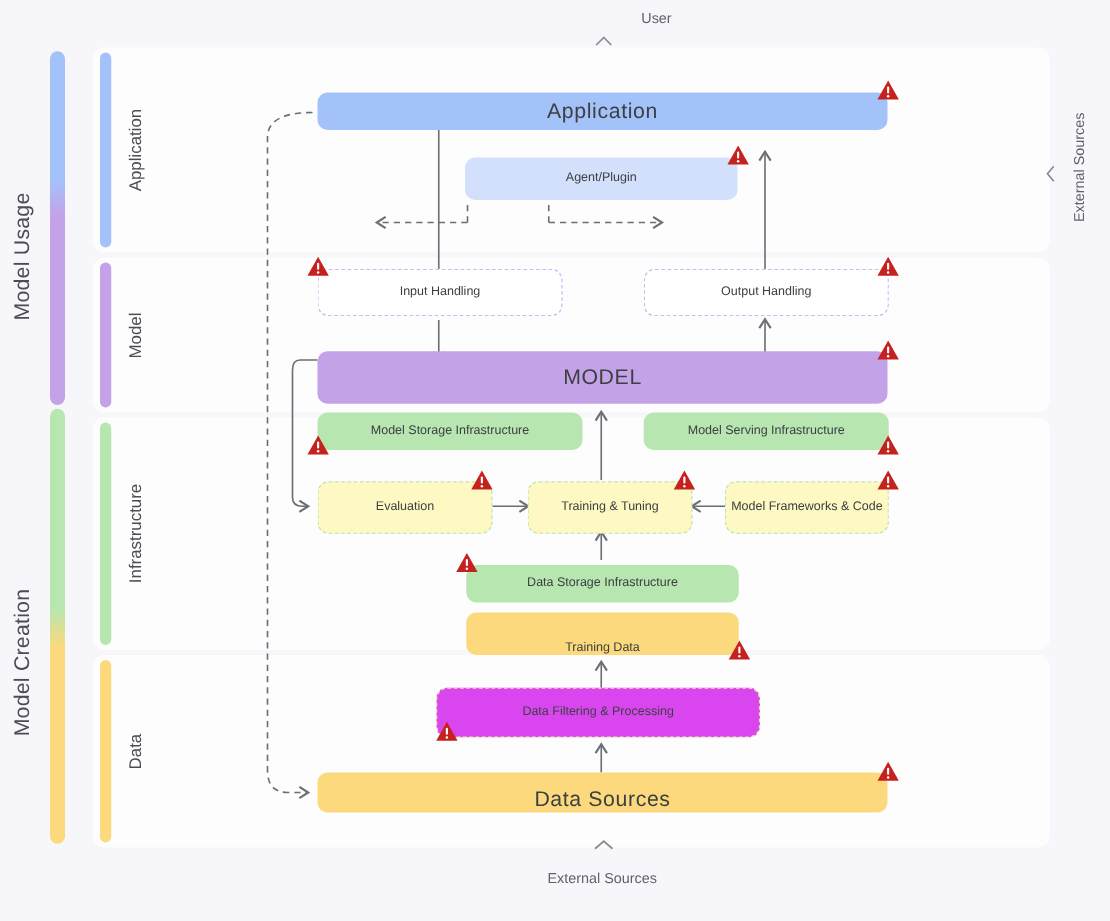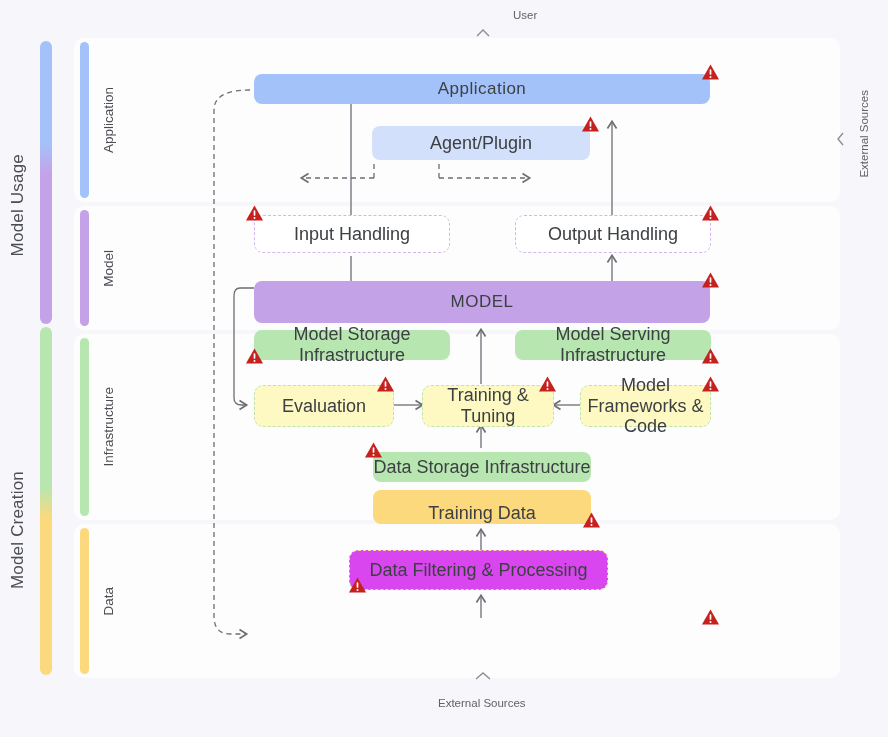--- a/index.html
+++ b/index.html
@@ -54,21 +54,21 @@
   #band-application .band-rail { background:#a4c2fa; }
   #band-model .band-rail       { background:#c4a2e8; }
   #band-infra .band-rail       { background:#b8e6b0; }
   #band-data .band-rail        { background:#fcd97c; }
 
   
   .node {
     position:absolute;
     display:flex; align-items:center; justify-content:center; text-align:center;
     border-radius:8px;
-    font-size:18px; color:#3c4043; line-height:1.15;
+    font-size:10px; color:#3c4043; line-height:1.15;
   }
   .node.big   { font-size:17px; letter-spacing:.5px; }
 
   .fill-blue    { background:#a4c2fa; }
   .fill-blue-lt { background:#d3e0fb; }
   .fill-purple  { background:#c4a2e8; }
   .fill-green   { background:#b8e6b0; }
   .fill-yellow  { background:#fcd97c;align-items:flex-end; }
 
   .outline-purple { background:#ffffff; border:1.4px dashed #d4b5ef; border-radius:9px; }
@@ -185,21 +185,21 @@
   <div class="node outline-purple" style="left:180px; top:177px; width:196px; height:38px;">
     <span>Input Handling</span>
   </div>
   <div class="node outline-purple" style="left:441px; top:177px; width:196px; height:38px;">
     <span>Output Handling</span>
   </div>
   <div class="node big fill-purple" style="left:180px; top:243px; width:456px; height:42px;">
     <span>MODEL</span>
   </div>
 
-  <div class="node fill-green" style="left:180px; top:292px; width:196px; height:30px;">
+  <div class="node fill-green" style="left:180px; top:292px; width:212px; height:30px;">
     <span>Model Storage Infrastructure</span>
   </div>
   <div class="node fill-green" style="left:441px; top:292px; width:196px; height:30px;">
     <span>Model Serving Infrastructure</span>
   </div>
   <div class="node outline-green" style="left:180px; top:347px; width:140px; height:42px;">
     <span>Evaluation</span>
   </div>
   <div class="node outline-green" style="left:348px; top:347px; width:132px; height:42px;">
     <span>Training &amp; Tuning</span>
@@ -209,20 +209,23 @@
   </div>
   <div class="node fill-green" style="left:299px; top:414px; width:218px; height:30px;">
     <span>Data Storage Infrastructure</span>
   </div>
 
   <div class="node fill-yellow" style="left:299px; top:452px; width:218px; height:34px;">
     <span>Training Data</span>
   </div>
   <div class="node outline-yellow" style="left:275px; top:512px; width:259px; height:40px;">
     <span>Data Filtering &amp; Processing</span>
+  </div>
+  <div class="node big fill-yellow" style="left:180px; top:580px; width:456px; height:32px;">
+    <span>Data Sources</span>
   </div>
 
   <div class="warn" style="left:627px; top:25px;">
     <svg viewBox="0 0 20 18">
         <path d="M10 1 L19 17 H1 Z" fill="#c5221f"></path>
         <rect x="9.1" y="6" width="1.8" height="6" rx=".9" fill="#fff"></rect>
         <circle cx="10" cy="14.3" r="1.05" fill="#fff"></circle>
       </svg>
   </div>
   <div class="warn" style="left:507px; top:77px;">

